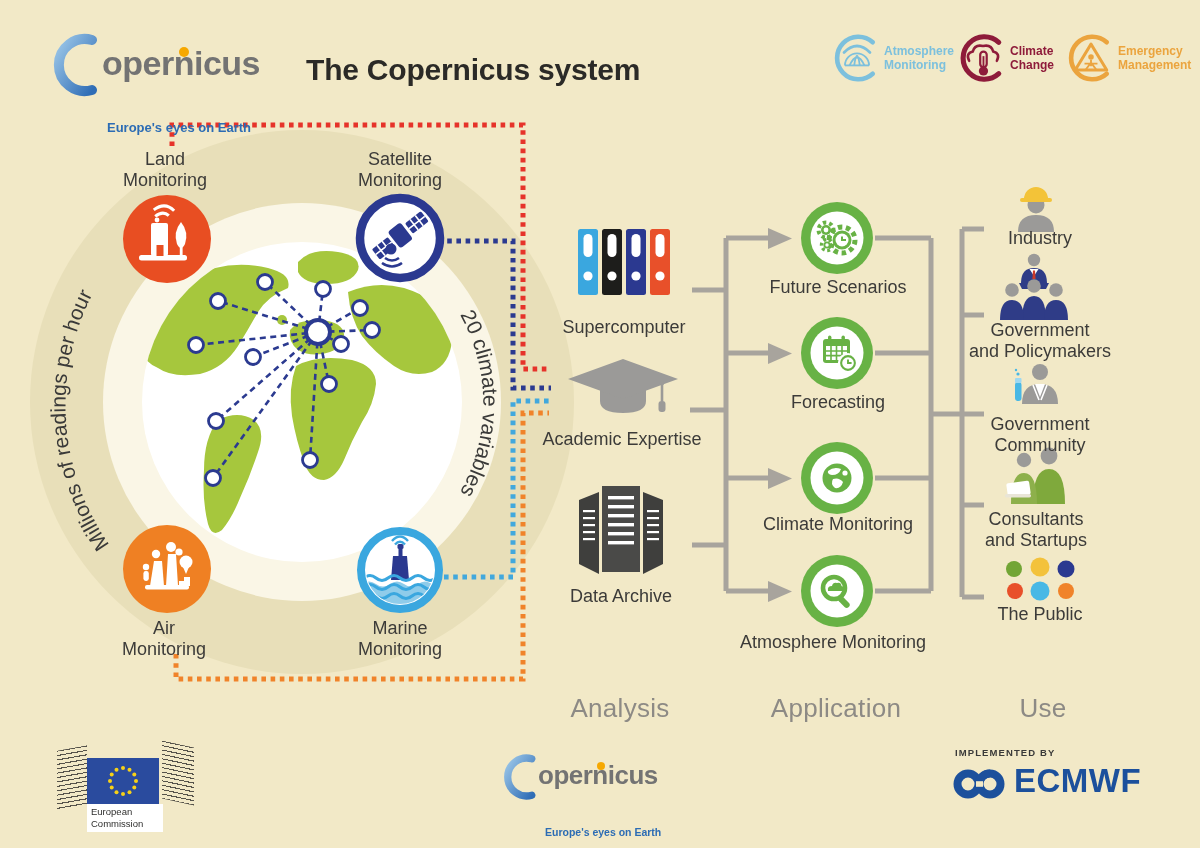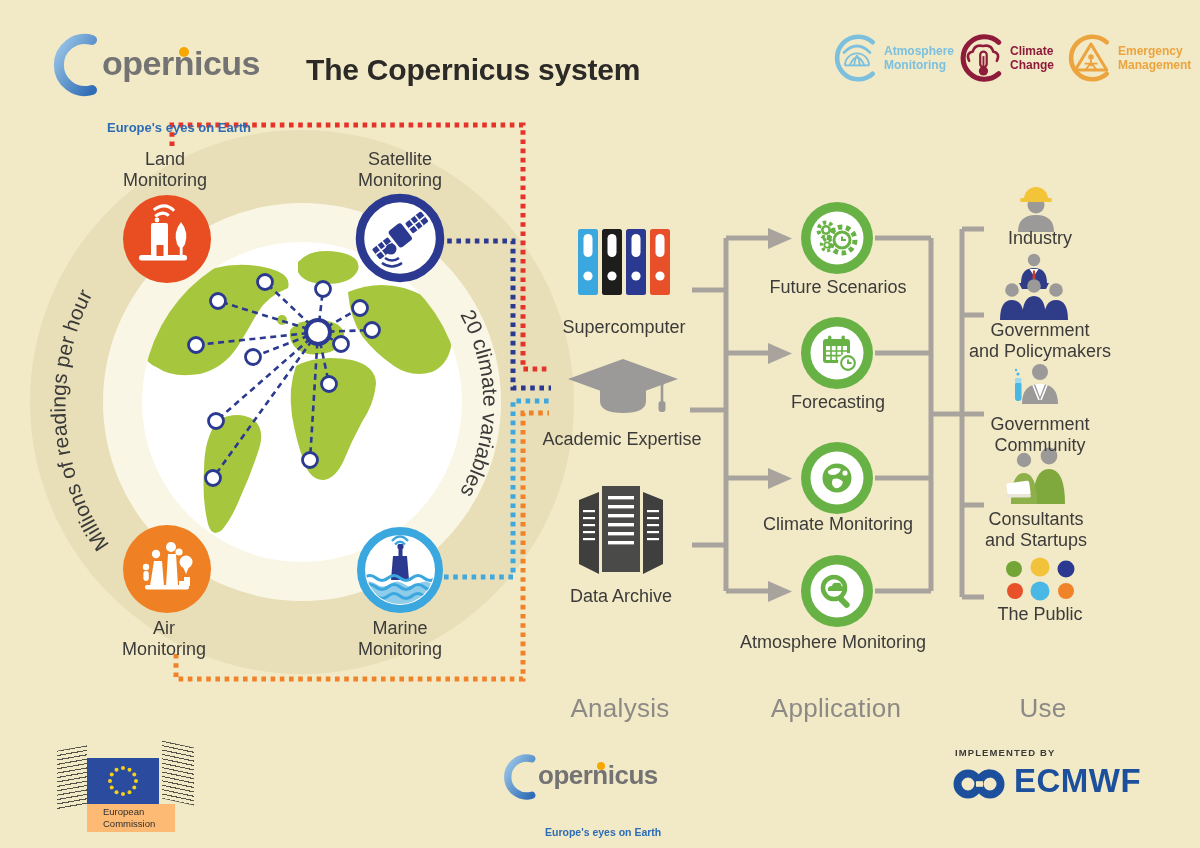--- a/index.html
+++ b/index.html
@@ -8,22 +8,22 @@
   .abs{position:absolute;}
   svg{display:block;}
   .lbl{position:absolute;transform:translateX(-50%);text-align:center;color:#3c3b39;
        font-size:18px;line-height:1.15;white-space:nowrap;}
   .section-lbl{position:absolute;transform:translateX(-50%);color:#8d8a85;font-size:26px;
        letter-spacing:.3px;}
   .svc-lbl{position:absolute;font-size:12px;font-weight:700;line-height:1.18;white-space:nowrap;}
   .wordmark{position:absolute;color:#737373;font-weight:700;letter-spacing:-.5px;}
   .tagline{position:absolute;color:#2c6cb4;font-weight:700;margin-top:37px;}
   .dot{position:absolute;border-radius:50%;background:#f6a800;}
-  .ec-band{position:absolute;background:#fdba74;color:#2f2f2e;font-size:9.5px;line-height:1.25;
-       padding:2px 0 0 16px;}
+  .ec-band{position:absolute;background:#ffffff;color:#2f2f2e;font-size:9.5px;line-height:1.25;
+       padding:2px 0 0 4px;}
   .hatch{position:absolute;background:repeating-linear-gradient(to bottom,#55524a 0 1.1px,transparent 1.1px 4.4px);}
   .impl{position:absolute;color:#3a3a39;font-size:9.5px;font-weight:700;letter-spacing:1.1px;}
   .ecmwf-word{position:absolute;color:#1c509c;font-size:33px;font-weight:700;letter-spacing:.5px;}
   .title{position:absolute;color:#2b2a27;font-size:30px;font-weight:700;letter-spacing:-.2px;}
 </style>
 </head>
 <body>
 
 <div id="stage">
 

